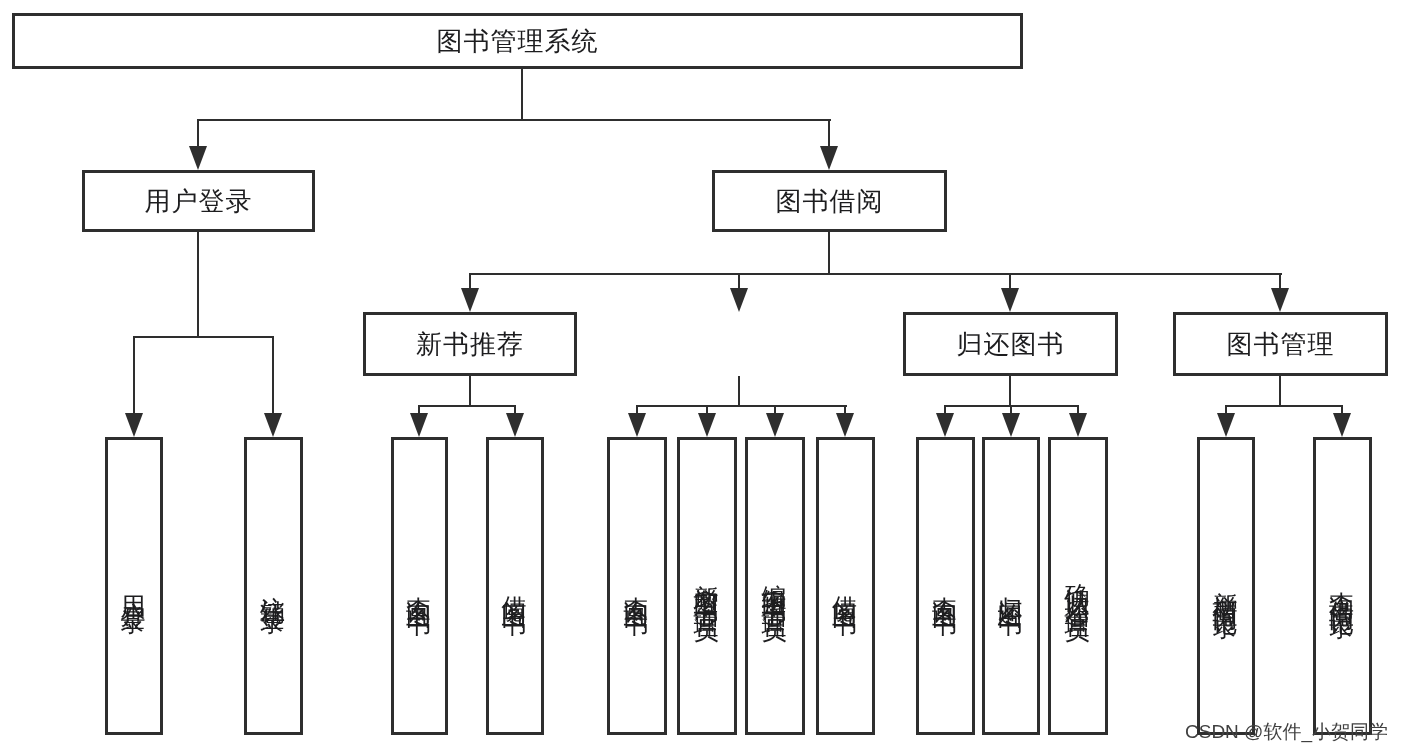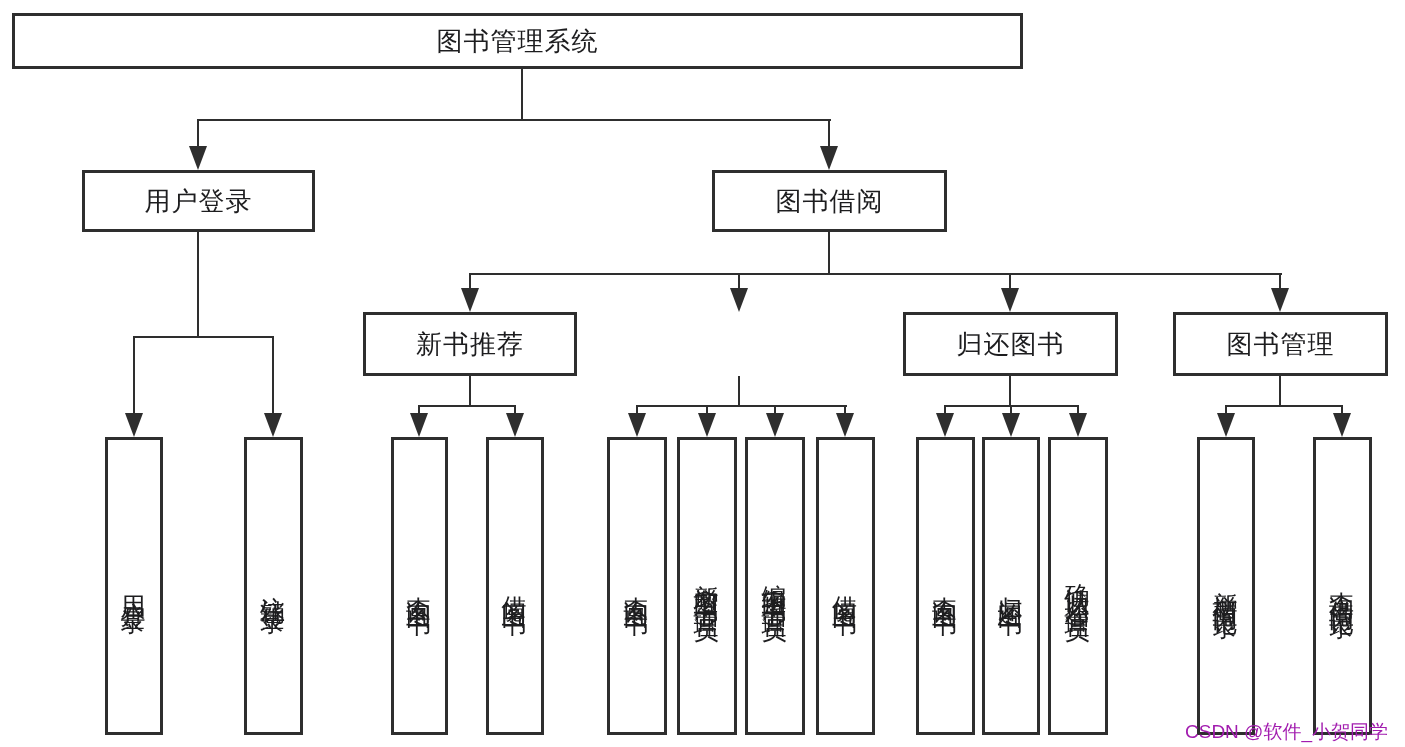--- a/index.html
+++ b/index.html
@@ -19,21 +19,21 @@
     top:437px;height:298px;
   }
   .line{position:absolute;background:#2e2e2e;}
   .arrow{
     position:absolute;width:0;height:0;
     border-left:9px solid transparent;border-right:9px solid transparent;
     border-top:24px solid #2e2e2e;
   }
   .watermark{
     position:absolute;left:1185px;top:719px;
-    color:#a21caf;font-size:19px;white-space:nowrap;
+    color:#404040;font-size:19px;white-space:nowrap;
   }
 </style>
 </head>
 <body>
 
 <div id="canvas">
 
   <div class="box hbox" style="left:12px;top:13px;width:1011px;height:56px;">图书管理系统</div>
 
   <div class="line" style="left:521px;top:67px;width:2px;height:52px;"></div>

